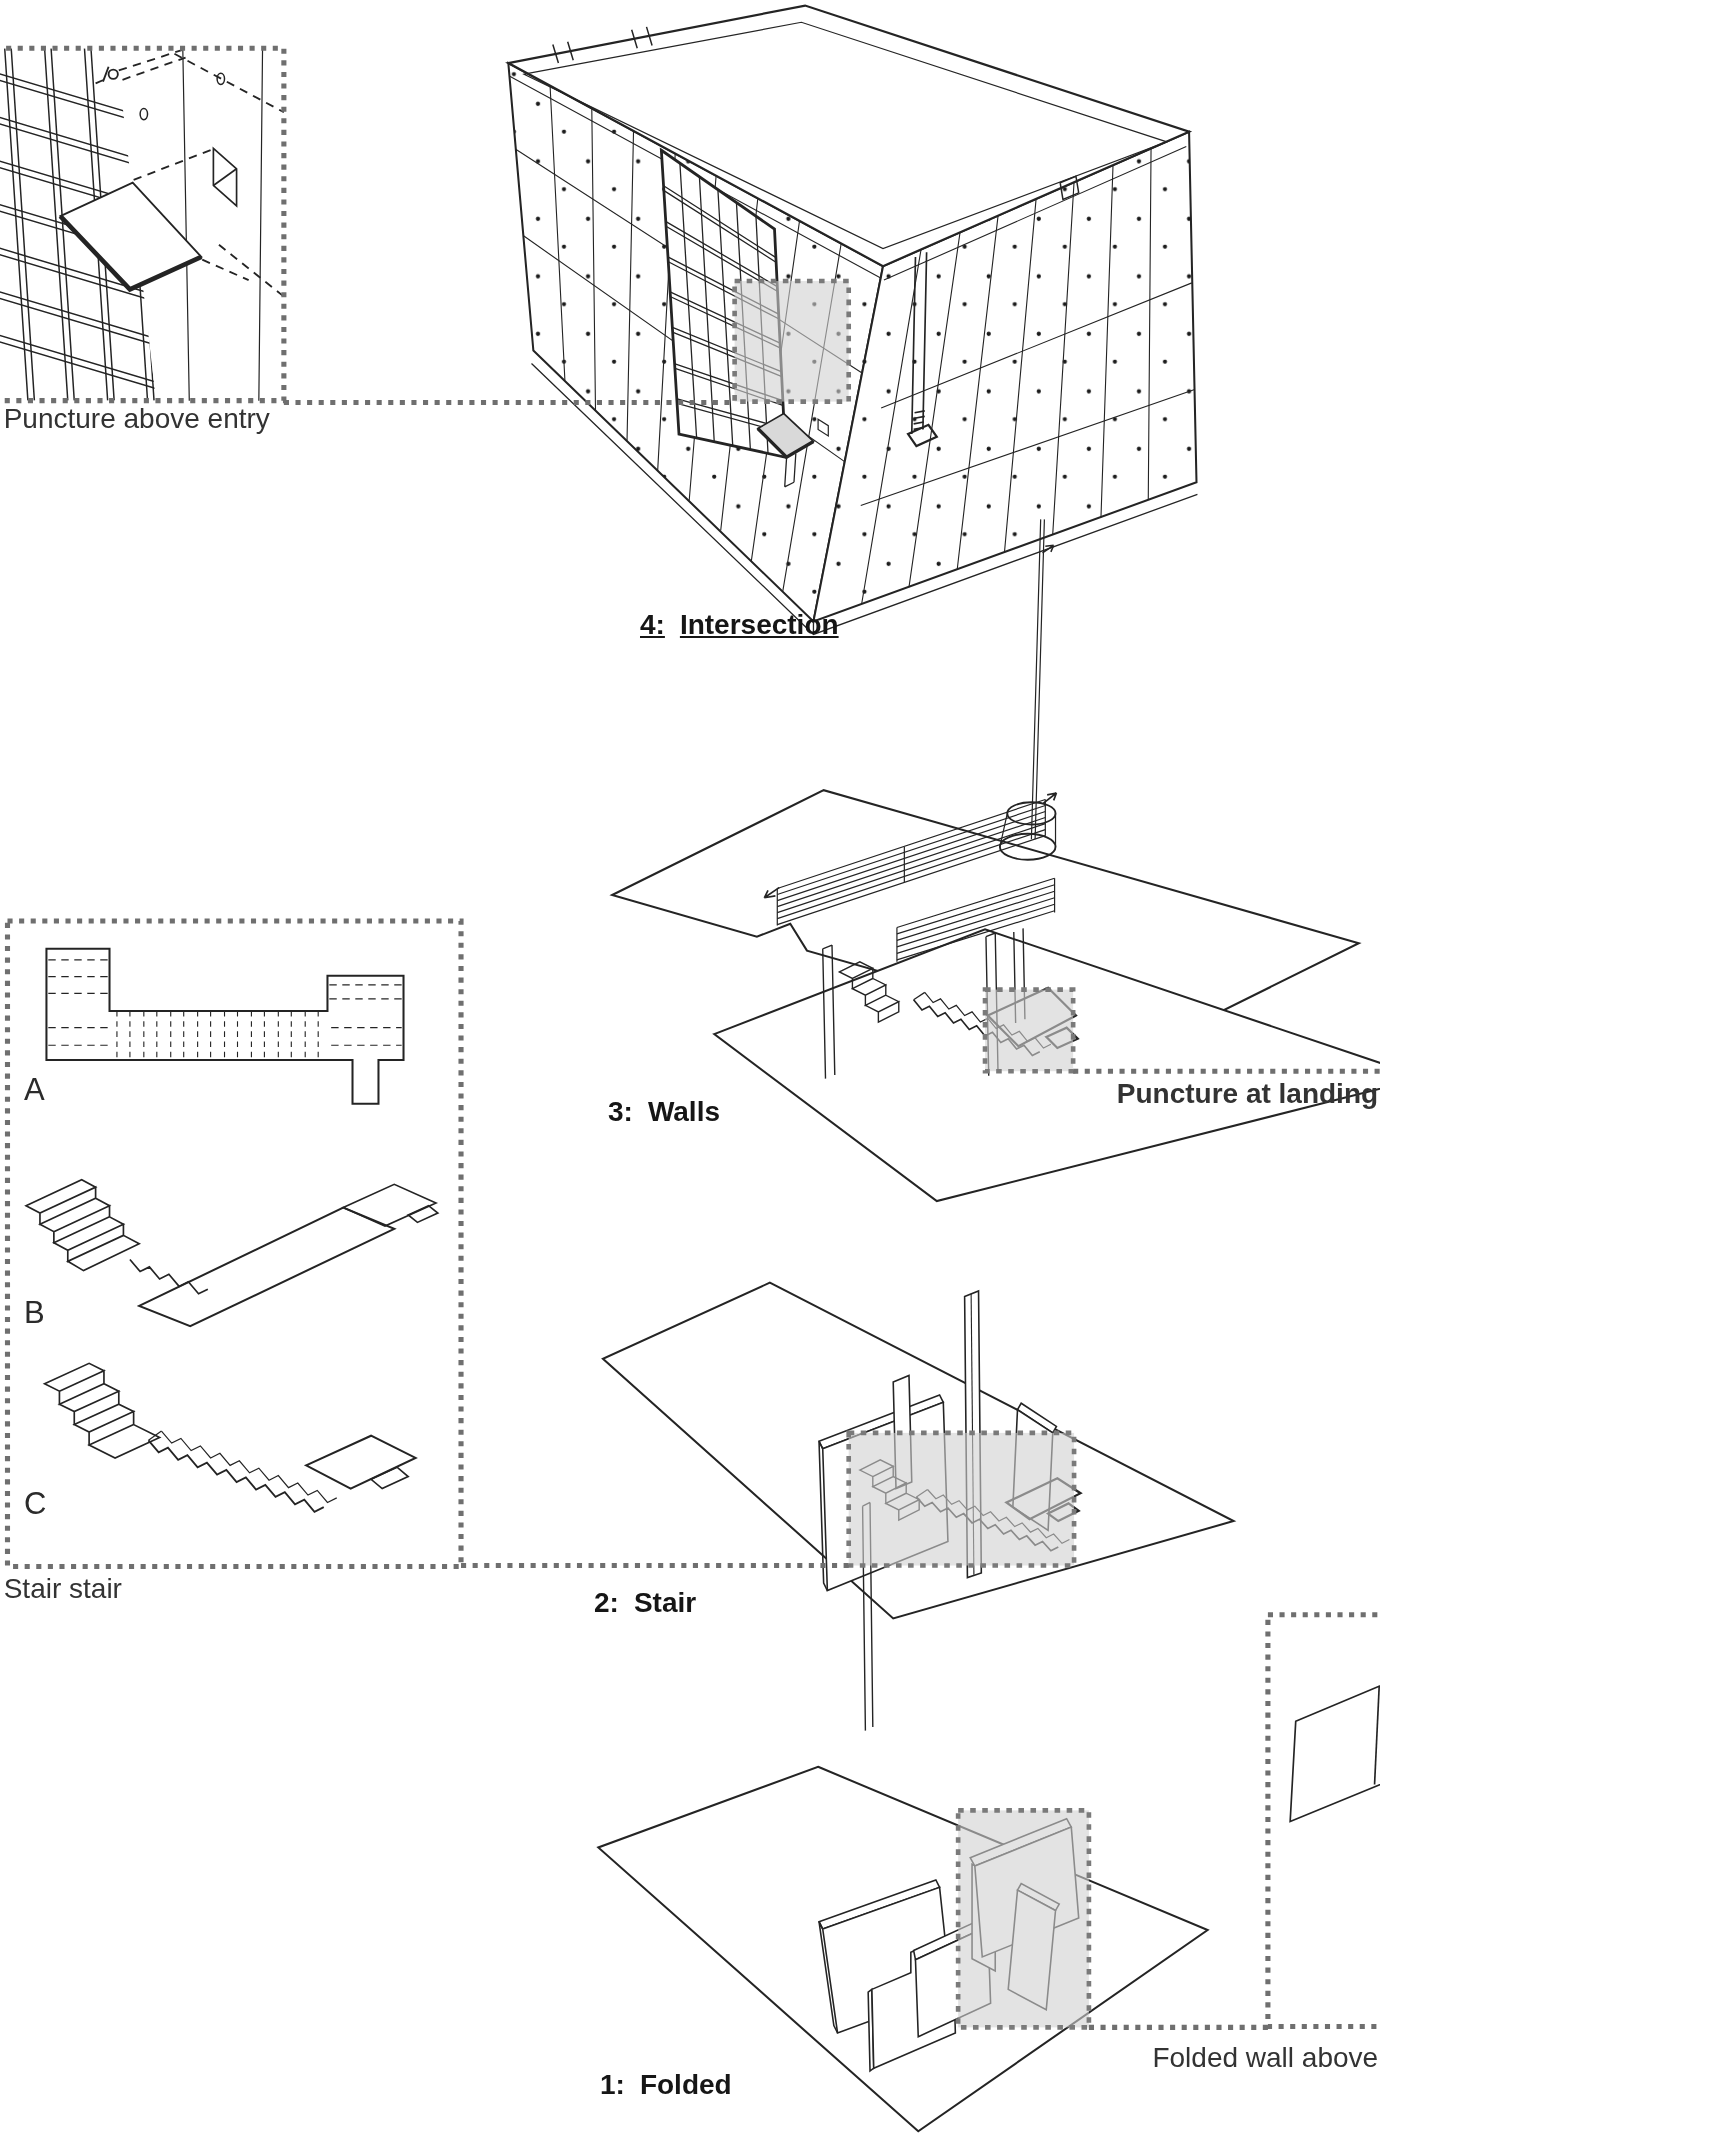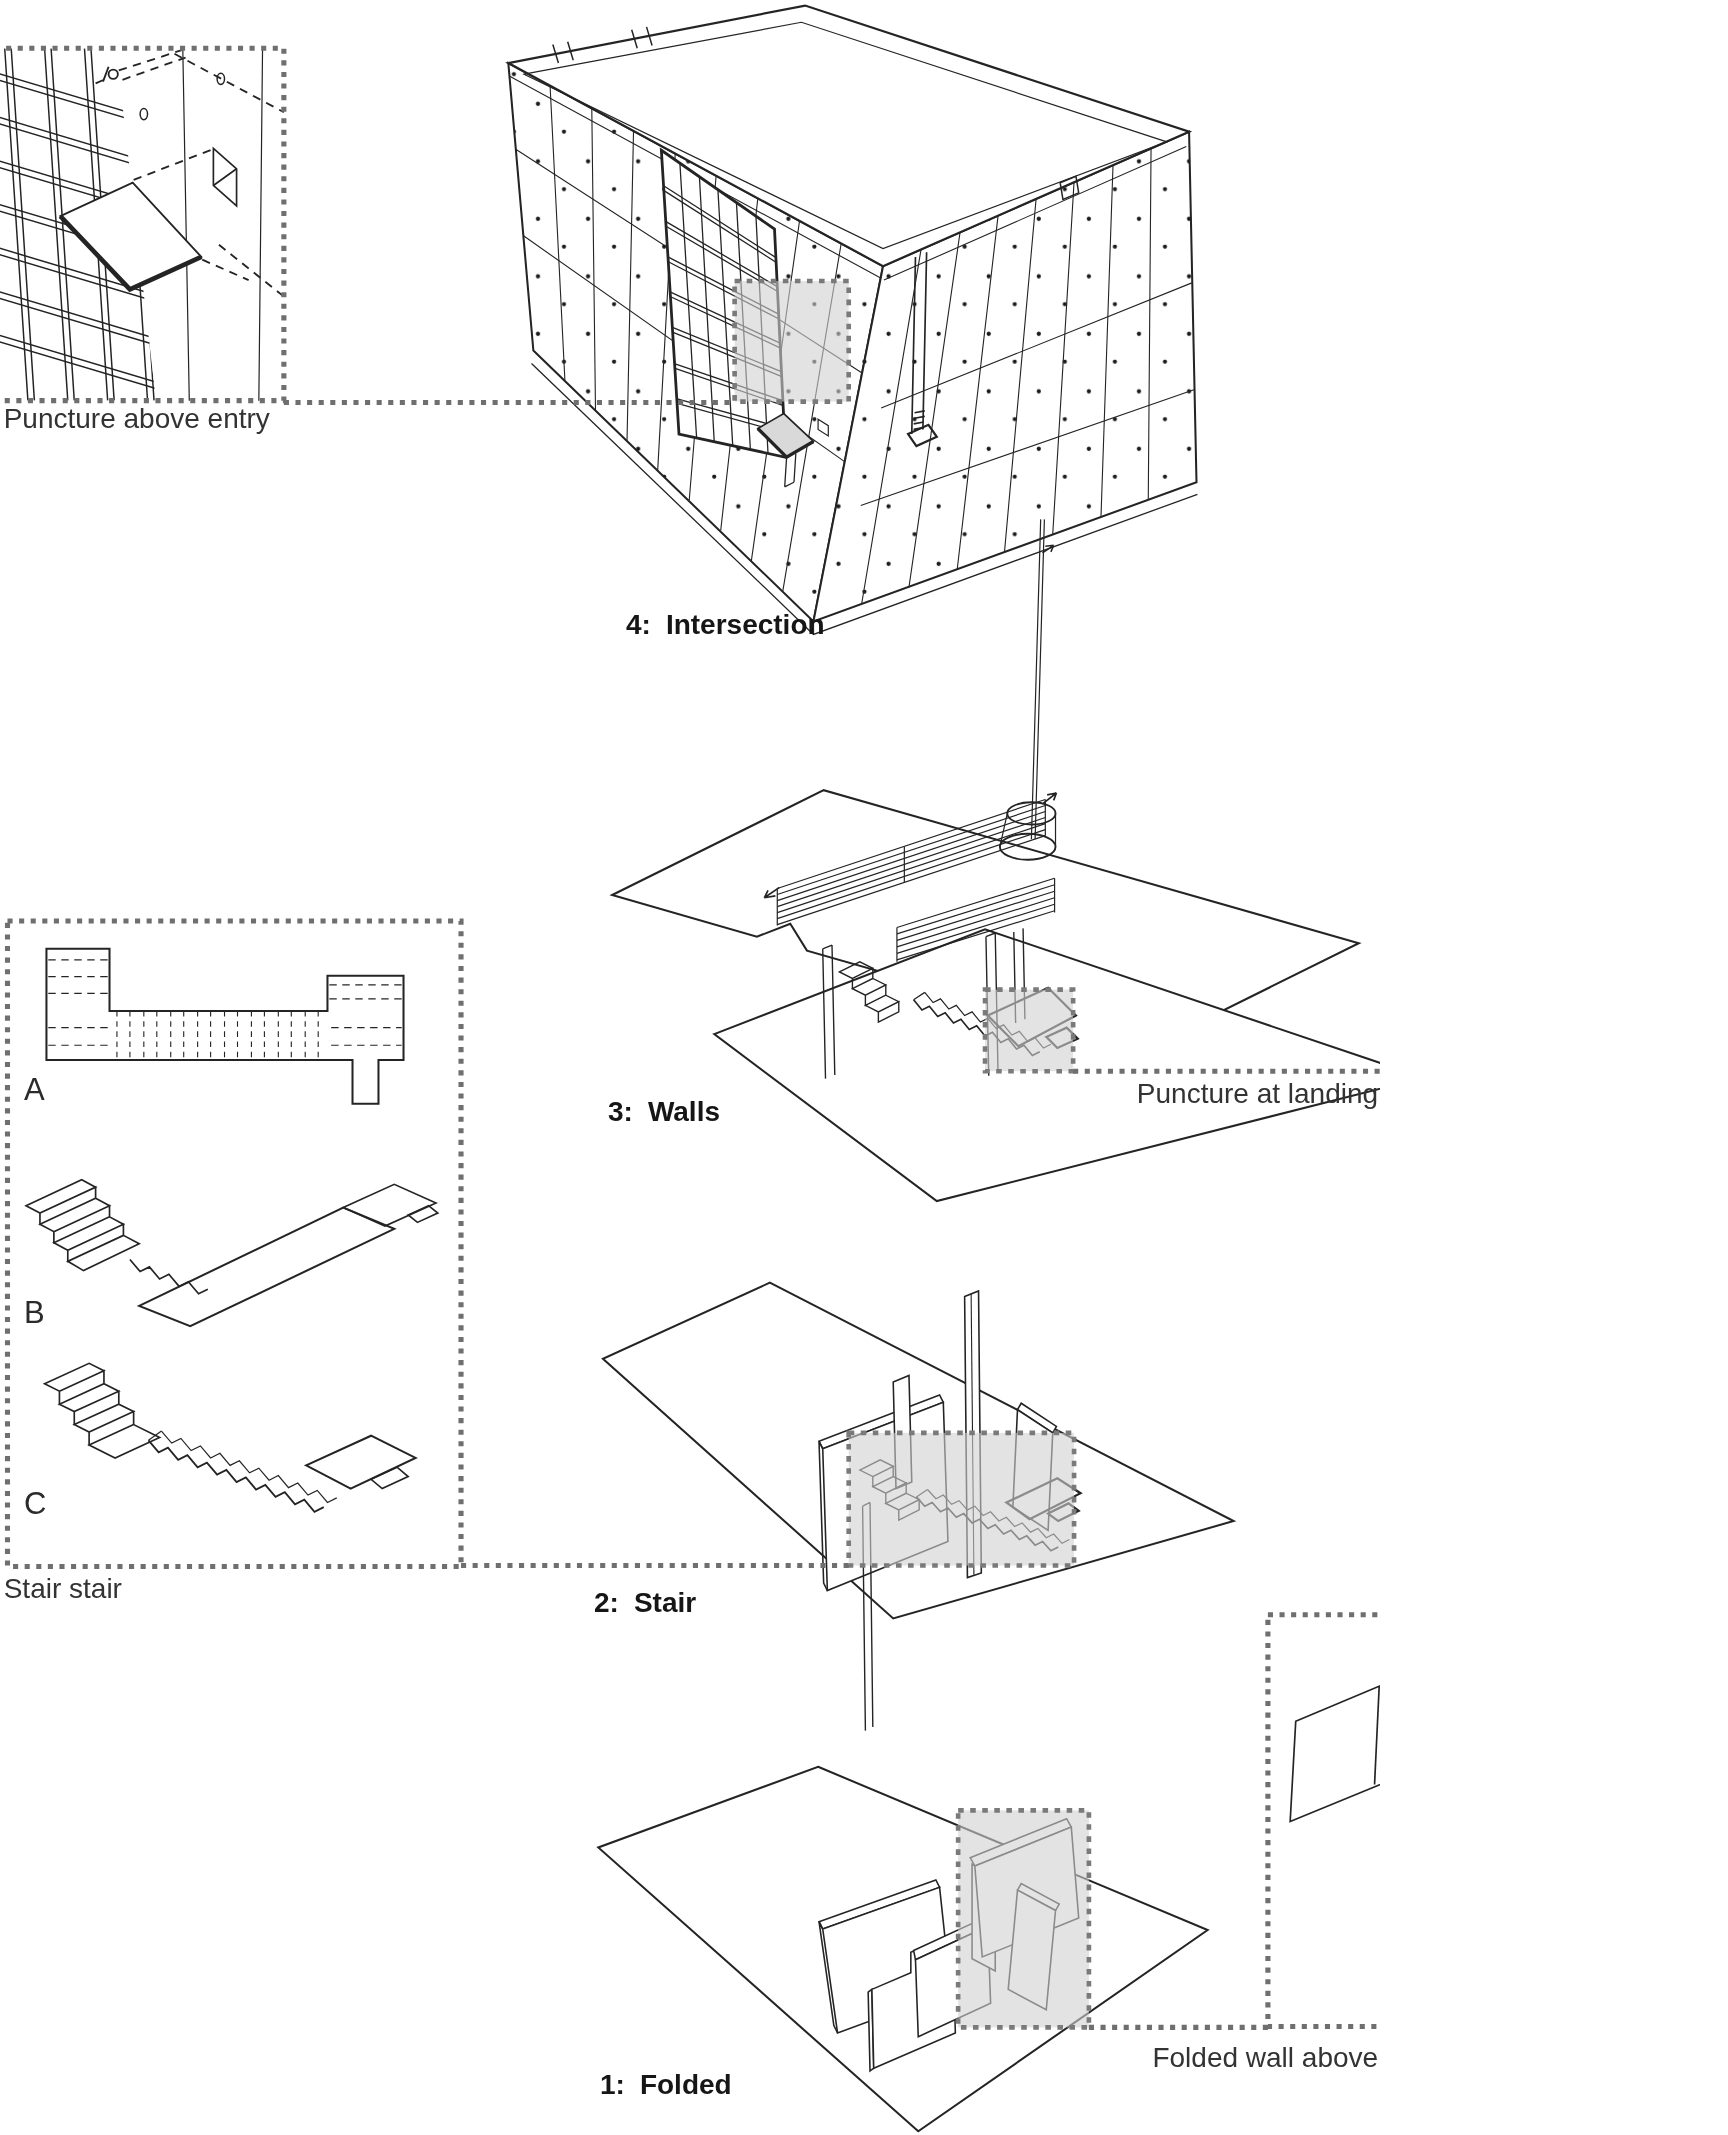--- a/index.html
+++ b/index.html
@@ -268,29 +268,29 @@
   <g stroke="#6f6f6f" stroke-width="5.5" stroke-dasharray="5.5 7" fill="none">
     <path d="M306,434 L792,434"></path>
     <path d="M1157,1155 L1495,1155"></path>
     <path d="M497,1688 L915,1688"></path>
     <path d="M1174,2186 L1367,2186"></path>
   </g>
 </svg>
 
   <div class="lbl callout-label" style="left:3.7px;top:404px;">Puncture above entry</div>
 
-  <div class="lbl section-label" style="left:626px;top:610px;">
+  <div class="lbl section-label" style="left:640px;top:610px;text-decoration:underline;">
     <span class="num">4:</span><span>Intersection</span>
   </div>
 
   <div class="lbl section-label" style="left:608px;top:1097px;">
     <span class="num">3:</span><span>Walls</span>
   </div>
 
-  <div class="lbl callout-label right-anchor" style="top:1079px;">Puncture at landing</div>
+  <div class="lbl callout-label right-anchor" style="top:1079px;font-weight:bold;">Puncture at landing</div>
 
   <div class="lbl letter" style="left:24px;top:1074px;">A</div>
   <div class="lbl letter" style="left:24px;top:1297px;">B</div>
   <div class="lbl letter" style="left:24px;top:1488px;">C</div>
 
   <div class="lbl callout-label" style="left:3.7px;top:1574px;">Stair stair</div>
 
   <div class="lbl section-label" style="left:594px;top:1588px;">
     <span class="num">2:</span><span>Stair</span>
   </div>

